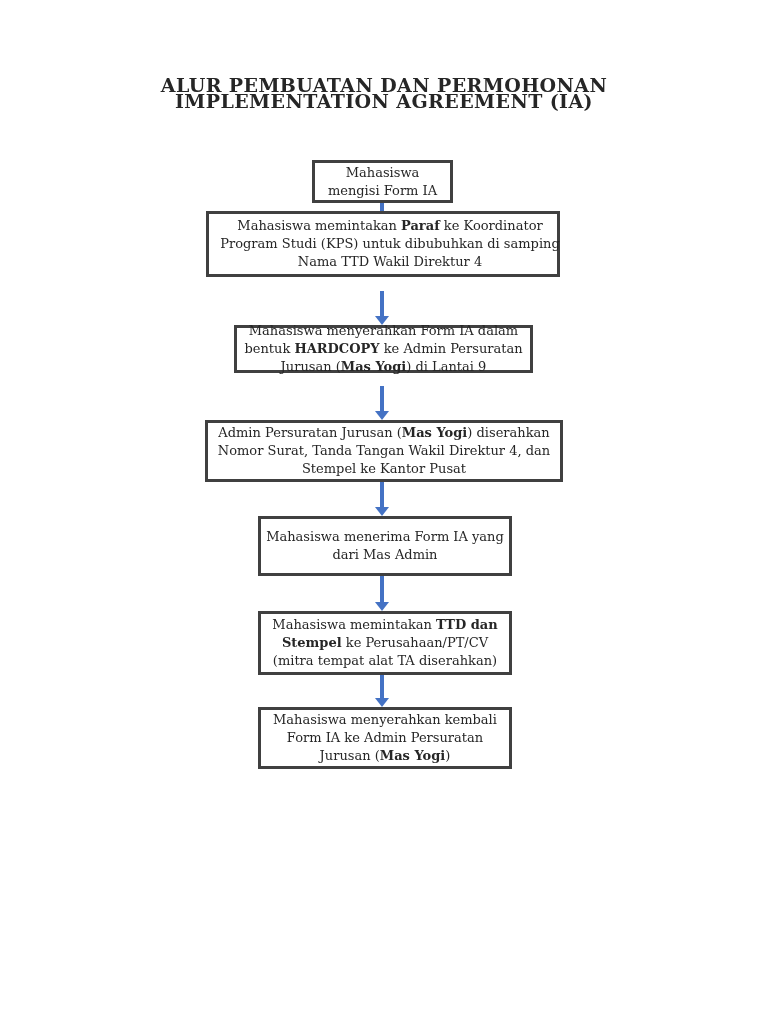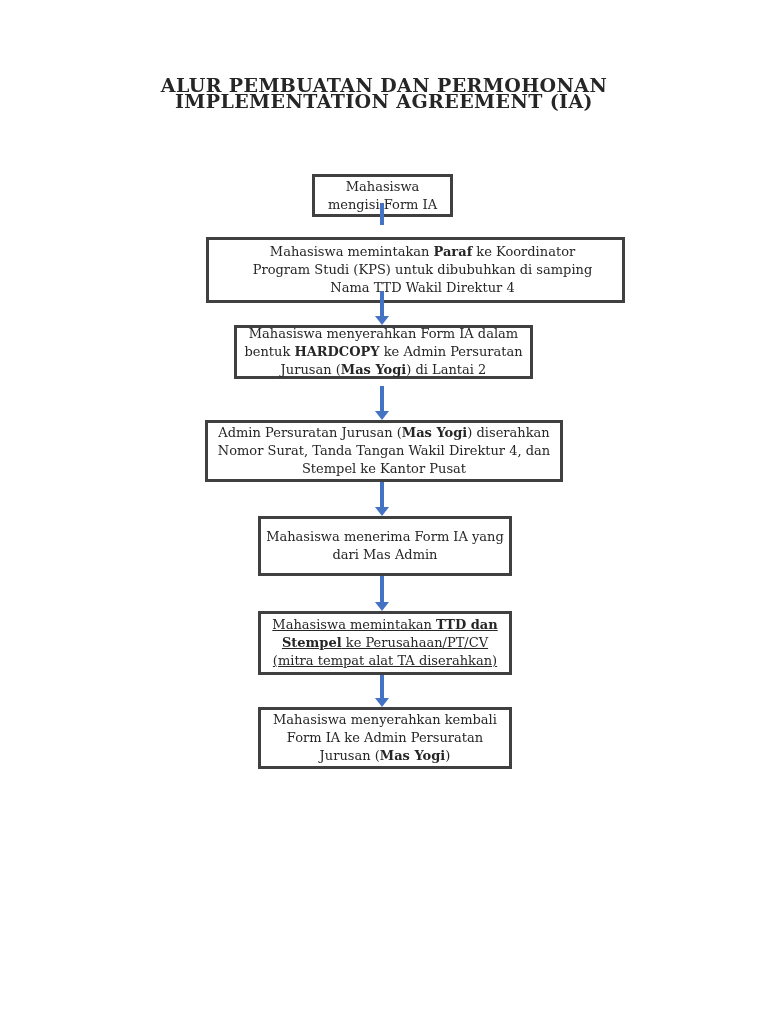--- a/index.html
+++ b/index.html
@@ -68,40 +68,40 @@
     border-top: 9px solid var(--arrow);
   }
 </style>
 </head>
 <body>
 
 <div class="page">
   <div class="title-line" style="top: 74px;">ALUR PEMBUATAN DAN PERMOHONAN</div>
   <div class="title-line" style="top: 90px;">IMPLEMENTATION AGREEMENT (IA)</div>
   <div id="flow">
-      <div class="flow-box" style="left: 312px; top: 160px; width: 141px; height: 43px; margin-top: 14px;">
+      <div class="flow-box" style="left: 312px; top: 160px; width: 141px; height: 43px;">
         <div class="flow-box-line"><span>Mahasiswa</span></div>
         <div class="flow-box-line"><span>mengisi Form IA</span></div>
       </div>
       <div class="flow-arrow" style="left: 375px; top: 203px; height: 22px;">
         <div class="arrow-stem" style="height: 22px;"></div>
       </div>
-      <div class="flow-box" style="left: 206px; top: 237px; width: 419px; height: 66px; padding-left: 16px;">
+      <div class="flow-box" style="left: 206px; top: 211px; width: 354px; height: 66px; padding-left: 16px;">
         <div class="flow-box-line"><span>Mahasiswa memintakan </span><span class="b">Paraf</span><span> ke Koordinator</span></div>
         <div class="flow-box-line"><span>Program Studi (KPS) untuk dibubuhkan di samping</span></div>
         <div class="flow-box-line"><span>Nama TTD Wakil Direktur 4</span></div>
       </div>
       <div class="flow-arrow" style="left: 375px; top: 291px; height: 34px;">
         <div class="arrow-stem" style="height: 25px;"></div>
         <div class="arrow-head"></div>
       </div>
-      <div class="flow-box" style="left: 234px; top: 325px; width: 299px; height: 54px;">
+      <div class="flow-box" style="left: 234px; top: 325px; width: 299px; height: 48px;">
         <div class="flow-box-line"><span>Mahasiswa menyerahkan Form IA dalam</span></div>
         <div class="flow-box-line"><span>bentuk </span><span class="b">HARDCOPY</span><span> ke Admin Persuratan</span></div>
-        <div class="flow-box-line"><span>Jurusan (</span><span class="b">Mas Yogi</span><span>) di Lantai 2</span></div>
+        <div class="flow-box-line"><span>Jurusan (</span><span class="b">Mas Yogi</span><span>) di Lantai 9</span></div>
       </div>
       <div class="flow-arrow" style="left: 375px; top: 386px; height: 34px;">
         <div class="arrow-stem" style="height: 25px;"></div>
         <div class="arrow-head"></div>
       </div>
       <div class="flow-box" style="left: 205px; top: 420px; width: 358px; height: 62px;">
         <div class="flow-box-line"><span>Admin Persuratan Jurusan (</span><span class="b">Mas Yogi</span><span>) diserahkan</span></div>
         <div class="flow-box-line"><span>Nomor Surat, Tanda Tangan Wakil Direktur 4, dan</span></div>
         <div class="flow-box-line"><span>Stempel ke Kantor Pusat</span></div>
       </div>
@@ -110,21 +110,21 @@
         <div class="arrow-head"></div>
       </div>
       <div class="flow-box" style="left: 258px; top: 516px; width: 254px; height: 60px; text-align: center;">
         <div class="flow-box-line"><span>Mahasiswa menerima Form IA yang</span></div>
         <div class="flow-box-line"><span>dari Mas Admin</span></div>
       </div>
       <div class="flow-arrow" style="left: 375px; top: 576px; height: 35px;">
         <div class="arrow-stem" style="height: 26px;"></div>
         <div class="arrow-head"></div>
       </div>
-      <div class="flow-box" style="left: 258px; top: 611px; width: 254px; height: 64px; text-decoration: underline;">
+      <div class="flow-box" style="left: 258px; top: 611px; width: 254px; height: 64px;">
         <div class="flow-box-line"><span>Mahasiswa memintakan </span><span class="b">TTD dan</span></div>
         <div class="flow-box-line"><span class="b">Stempel</span><span> ke Perusahaan/PT/CV</span></div>
         <div class="flow-box-line"><span>(mitra tempat alat TA diserahkan)</span></div>
       </div>
       <div class="flow-arrow" style="left: 375px; top: 675px; height: 32px;">
         <div class="arrow-stem" style="height: 23px;"></div>
         <div class="arrow-head"></div>
       </div>
       <div class="flow-box" style="left: 258px; top: 707px; width: 254px; height: 62px;">
         <div class="flow-box-line"><span>Mahasiswa menyerahkan kembali</span></div>

